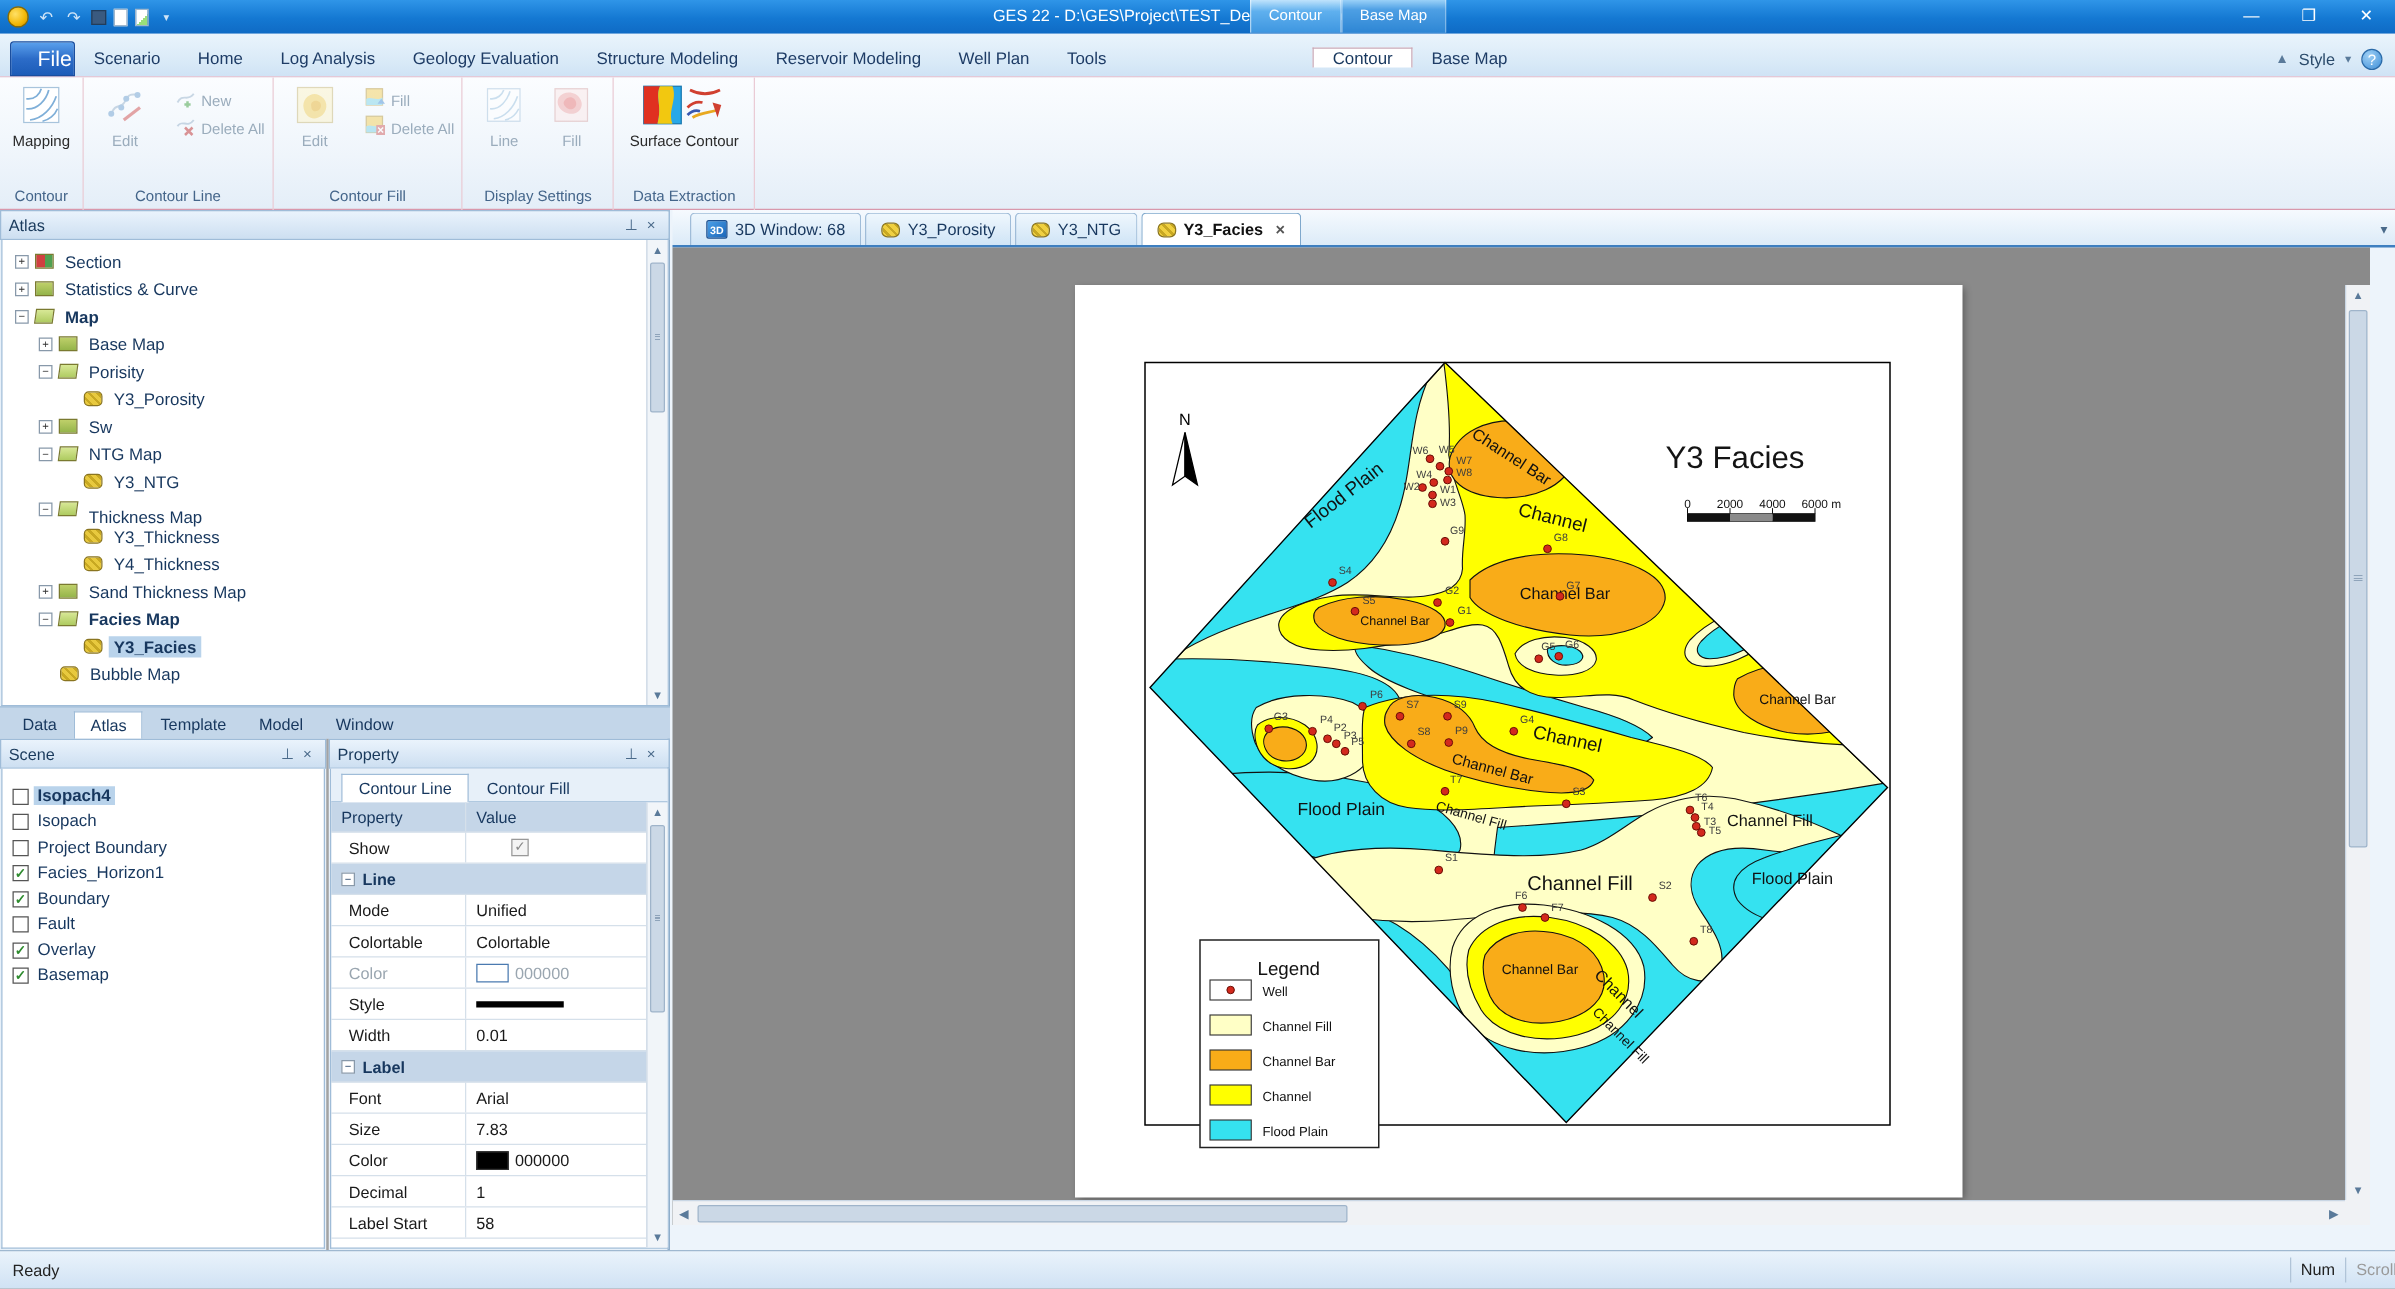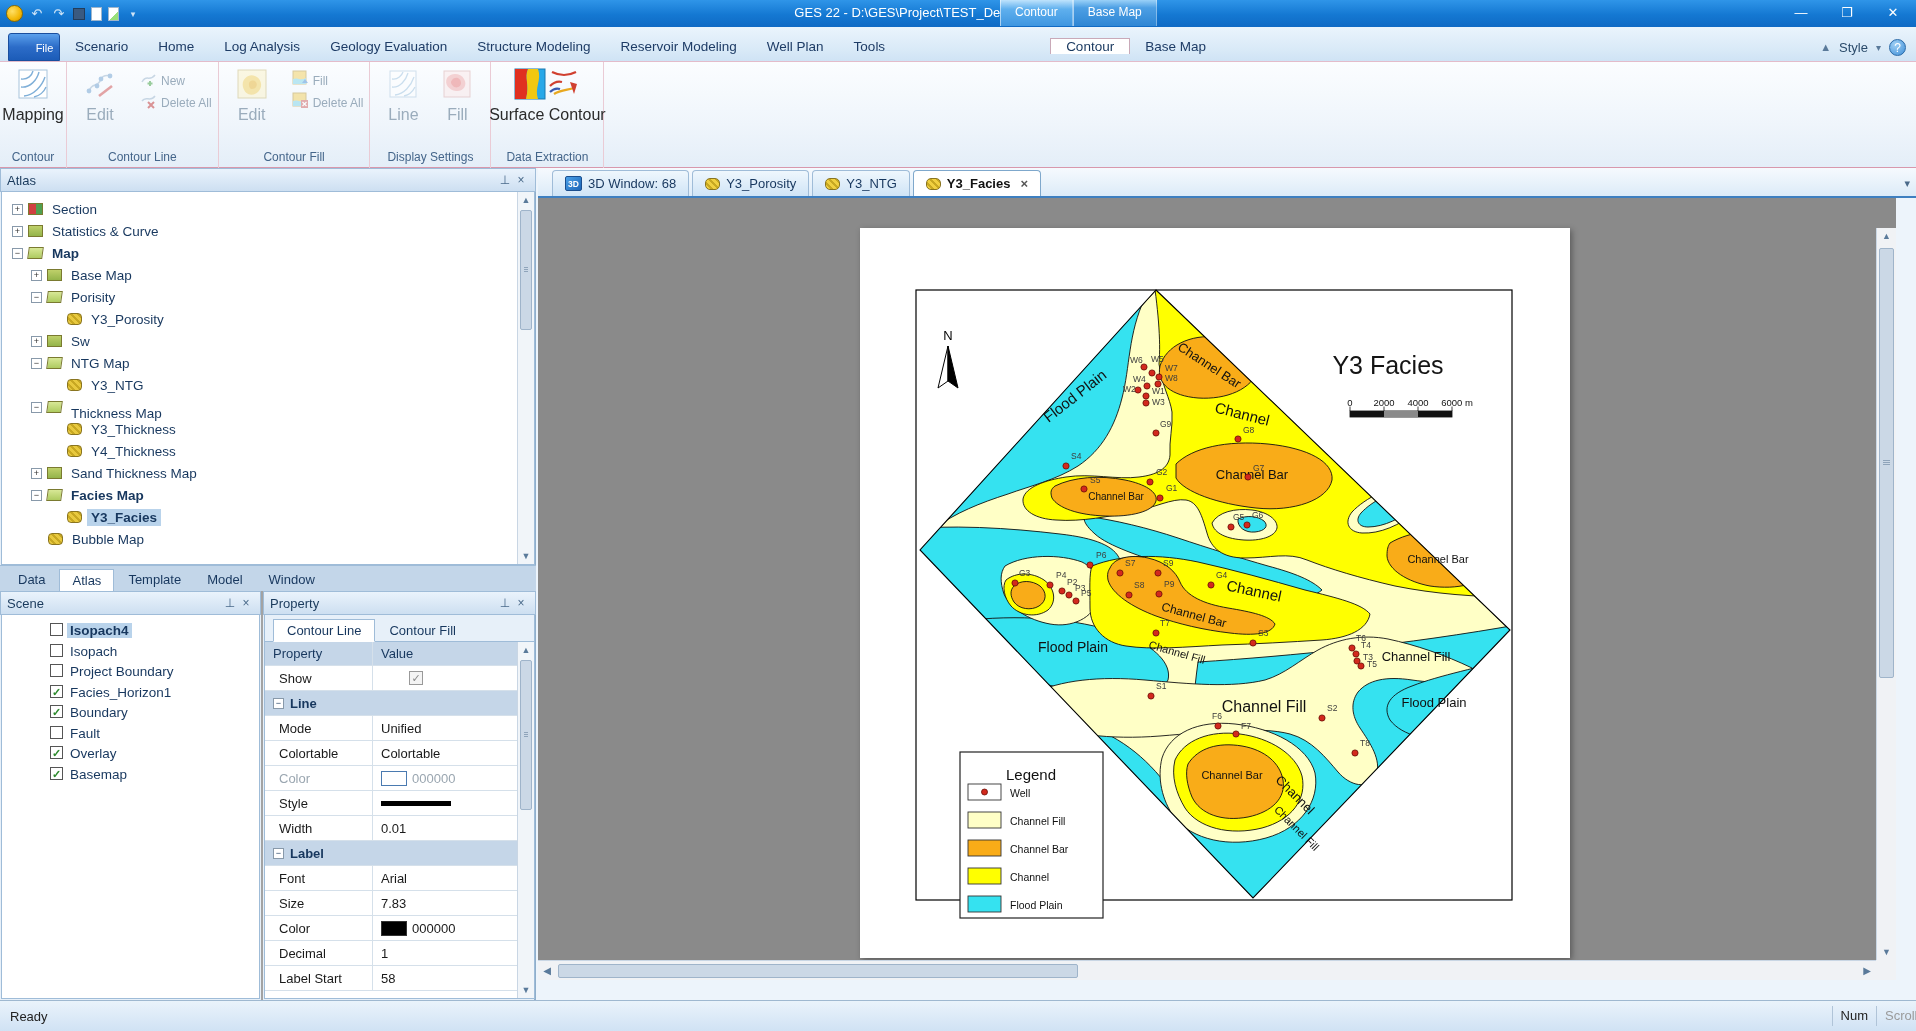--- a/index.html
+++ b/index.html
@@ -22,40 +22,40 @@
     background:linear-gradient(180deg,#9AD1F8 0%,#4D9FE4 30%,#2E86D4 100%);
     border-left:1px solid rgba(255,255,255,.55);border-right:1px solid rgba(255,255,255,.35);}
   .ctx-tab.bright{background:linear-gradient(180deg,#BFE3FC 0%,#5FB0EE 35%,#3E96E0 100%);}
   #win-btns{margin-left:auto;display:flex;height:27px;}
   .winbtn{width:46px;text-align:center;line-height:25px;font-size:13px;color:#fff;}
 
   
   #tabrow{position:absolute;left:0;top:27px;width:1916px;height:35px;
     background:linear-gradient(180deg,#EAF4FC 0%,#D8E9F7 70%,#CFE3F5 100%);
     display:flex;align-items:flex-end;padding-left:8px;border-bottom:1px solid #E3BCCB;}
-  .filetab{width:52px;height:28px;border-radius:3px 3px 0 0;text-align:center;line-height:28px;
-    background:linear-gradient(180deg,#5AA0EC 0%,#2C6CC8 50%,#1C5CB8 100%);color:#fff;font-size:11px;border:1px solid #1A4E9E;padding-left:21px;}
+  .filetab{width:52px;height:28px;border-radius:3px 3px 0 0;line-height:28px;
+    background:linear-gradient(180deg,#5AA0EC 0%,#2C6CC8 50%,#1C5CB8 100%);color:#fff;font-size:17px;border:1px solid #1A4E9E;padding-left:21px;}
   .mtab{padding:0 15px;height:28px;line-height:28px;font-size:13.5px;color:#1E3C66;}
   .mtab.ctx-first{margin-left:150px;}
   .mtab.active{background:#fff;border:1px solid #C9A9B8;border-bottom:none;color:#17375E;}
   #tabrow-right{margin-left:auto;display:flex;align-items:center;gap:8px;padding-right:10px;height:28px;}
   #collapse-chevron{color:#5a7a9a;font-size:11px;}
   #style-label{font-size:13px;color:#2a4a6a;}
   #style-caret{color:#5a7a9a;font-size:10px;}
   #help-btn{width:17px;height:17px;border-radius:50%;background:radial-gradient(circle at 35% 30%,#9fd0f5,#3F8FD8);color:#fff;font-size:12px;text-align:center;line-height:17px;border:1px solid #2a6aa8;}
 
   
   #ribbon{position:absolute;left:0;top:62px;width:1916px;height:106px;
     background:linear-gradient(180deg,#FBFDFF 0%,#EFF5FB 60%,#E4EEF8 100%);
     border-bottom:1px solid #D898AC;display:flex;}
   .rgroup{position:relative;height:106px;border-right:1px solid #EACBD5;padding:3px 6px 20px 6px;display:flex;align-items:flex-start;}
   .rgroup-label{position:absolute;left:0;right:0;bottom:0;height:20px;text-align:center;font-size:12px;color:#44658A;line-height:19px;}
   .rbtn-lg{display:flex;flex-direction:column;align-items:center;width:54px;padding-top:3px;}
   .rbtn-lg .ric{width:32px;height:32px;display:flex;align-items:center;justify-content:center;}
-  .rbtn-lg .rlabel{font-size:16px;color:#2a2a2a;margin-top:6px;white-space:nowrap;}
+  .rbtn-lg .rlabel{font-size:12px;color:#2a2a2a;margin-top:6px;white-space:nowrap;}
   .rbtn-lg.wide{width:100px;}
   .rbtn-sm-col{display:flex;flex-direction:column;gap:3px;padding-top:6px;margin-left:4px;}
   .rbtn-sm{display:flex;align-items:center;gap:4px;height:19px;}
   .rbtn-sm .rlabel{font-size:12px;color:#2a2a2a;white-space:nowrap;}
   .disabled .rlabel{color:#9AACBC;}
   .disabled svg{opacity:.5;}
   .rsep{width:1px;background:#E2E9F0;margin:4px 4px 22px 4px;}
 
   
   #leftpane{position:absolute;left:0;top:168px;width:536px;height:832px;background:#E7F0F9;border-right:2px solid #8FAECB;}
@@ -81,21 +81,21 @@
   .vthumb::after{content:"";position:absolute;left:3px;right:3px;top:50%;height:5px;margin-top:-3px;
     background:repeating-linear-gradient(180deg,#8fa4ba 0 1px,transparent 1px 2px);}
 
   #panel-tabs{position:absolute;left:0;top:397px;width:536px;height:26px;background:#C3D6E9;border-top:1px solid #9FBCD8;display:flex;align-items:flex-end;padding-left:6px;gap:2px;}
   .ptab{padding:0 12px;height:22px;line-height:22px;font-size:13px;color:#17375E;}
   .ptab.active{background:#fff;border:1px solid #9FBCD8;border-bottom:none;}
 
   #bottom-panels{position:absolute;left:0;top:423px;width:536px;bottom:0;display:flex;}
   #scene{width:263px;position:relative;border-right:2px solid #a3a3a3;}
   #scene-list{position:absolute;left:1px;top:24px;right:1px;bottom:1px;background:#fff;border:1px solid #9FBCD8;border-top:none;padding:8px 0 0 8px;}
-  .srow{display:flex;align-items:flex-start;height:20.5px;font-size:13.5px;color:#17375E;margin-left:40px;}
+  .srow{display:flex;align-items:flex-end;height:20.5px;font-size:13.5px;color:#17375E;}
   .cb{width:13px;height:13px;border:1px solid #555;background:#fff;margin-right:4px;flex:none;font-size:11px;line-height:12px;text-align:center;color:#2E8B2E;font-weight:bold;}
   .srow .slabel.sel{background:#B9D3EB;}
   #property{flex:1;position:relative;}
   #prop-body{position:absolute;left:1px;top:24px;right:1px;bottom:1px;background:#fff;border:1px solid #9FBCD8;border-top:none;}
   #prop-tabs{display:flex;padding:4px 0 0 8px;background:#E7F0F9;border-bottom:1px solid #9FBCD8;height:27px;}
   .proptab{padding:0 13px;font-size:13px;height:23px;line-height:22px;color:#17375E;border:1px solid transparent;}
   .proptab.active{background:#fff;border:1px solid #9FBCD8;border-bottom:1px solid #fff;}
   #prop-grid{position:absolute;left:0;top:27px;right:17px;bottom:0;font-size:13px;color:#1a1a1a;}
   .prow{display:flex;height:25px;border-bottom:1px solid #D5E0EA;align-items:center;}
   .prow .c1{width:108px;padding-left:14px;border-right:1px solid #D5E0EA;height:100%;display:flex;align-items:center;}

